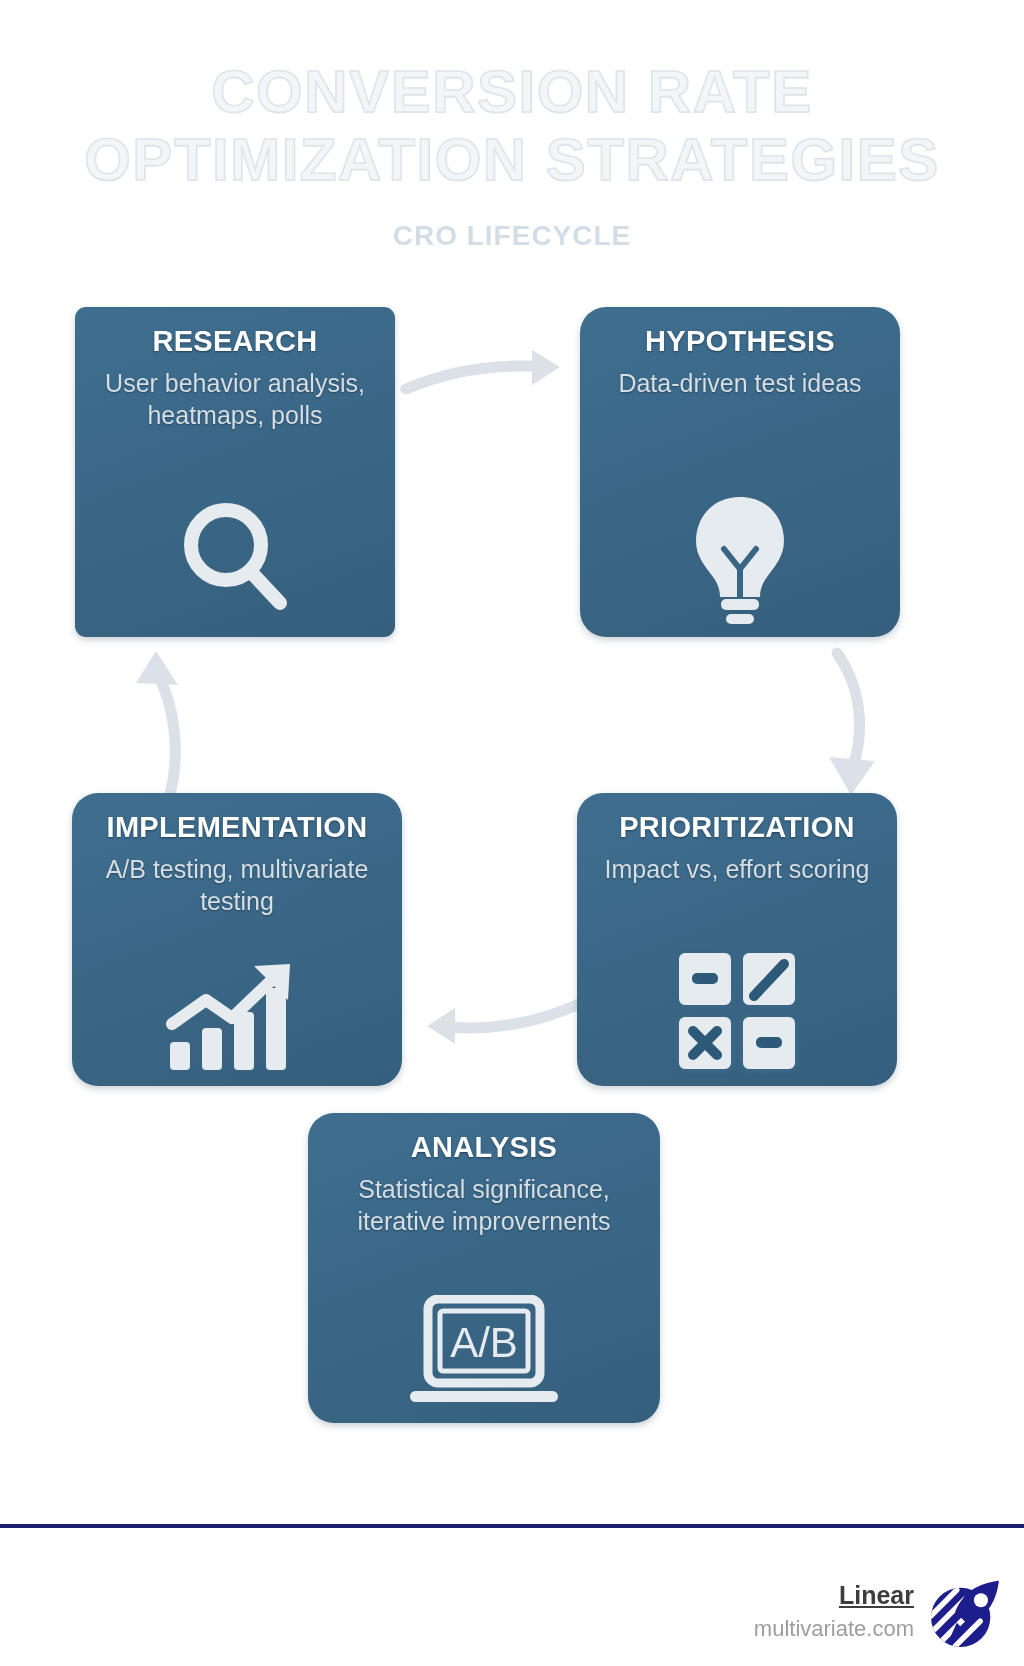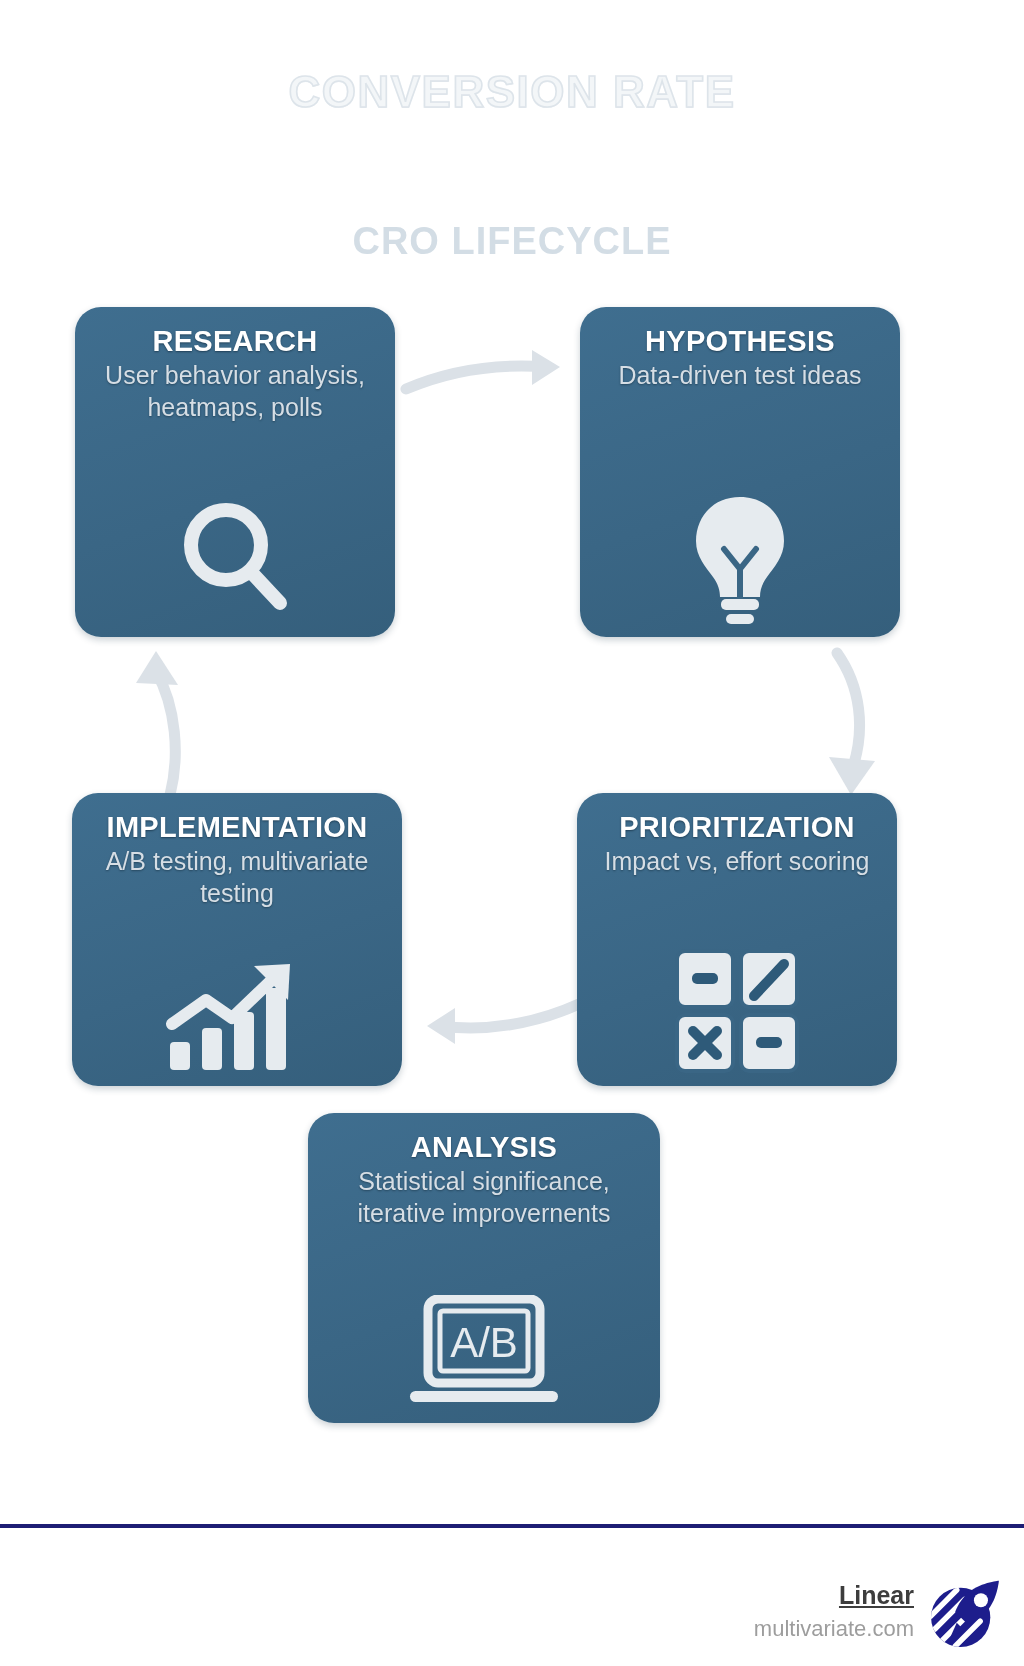--- a/index.html
+++ b/index.html
@@ -19,37 +19,37 @@
 
   
   .title-wrap {
     position: absolute;
     top: 58px;
     left: 0;
     width: 1024px;
     text-align: center;
   }
   .title-line {
-    font-size: 44px;
+    font-size: 60px;
     font-weight: 700;
     letter-spacing: 1.5px;
     line-height: 68px;
     color: #f3f6f8;
     -webkit-text-stroke: 1.6px #dde4ea;
     text-transform: uppercase;
     font-family: "Liberation Sans", sans-serif;
     text-shadow: 0 1px 0 #e8edf1;
   }
   .subtitle {
     position: absolute;
     top: 220px;
     left: 0;
     width: 1024px;
     text-align: center;
-    font-size: 38px;
+    font-size: 28px;
     font-weight: 700;
     letter-spacing: 1px;
     color: #d3dde5;
     text-transform: uppercase;
   }
 
   
   .card {
     position: absolute;
     border-radius: 26px;
@@ -62,35 +62,36 @@
   .card-title {
     font-size: 29px;
     font-weight: 700;
     color: #ffffff;
     letter-spacing: 0.3px;
     line-height: 36px;
     text-shadow: 0 1px 2px rgba(10,30,45,0.55);
     white-space: nowrap;
   }
   .card-body {
+    margin-top: 8px;
     font-size: 25px;
     line-height: 32px;
     color: #d6dee5;
     text-shadow: 0 1px 2px rgba(10,30,45,0.45);
   }
   .card-icon {
     position: absolute;
     left: 0;
     width: 100%;
     display: flex;
     justify-content: center;
     align-items: flex-end;
   }
 
-  #card-research       { left: 75px;  top: 307px;  width: 320px; height: 330px; }
+  #card-research       { left: 75px;  top: 307px;  width: 320px; height: 330px; border-radius: 11px; }
   #card-hypothesis     { left: 580px; top: 307px;  width: 320px; height: 330px; }
   #card-implementation { left: 72px;  top: 793px;  width: 330px; height: 293px; }
   #card-prioritization { left: 577px; top: 793px;  width: 320px; height: 293px; }
   #card-analysis       { left: 308px; top: 1113px; width: 352px; height: 310px; }
 
   #icon-research       { bottom: 16px; }
   #icon-hypothesis     { bottom: 10px; }
   #icon-implementation { bottom: 10px; }
   #icon-prioritization { bottom: 12px; }
   #icon-analysis       { bottom: 10px; }
@@ -141,20 +142,21 @@
     height: 78px;
   }
 </style>
 </head>
 <body>
 
 <div id="page">
 
   <div class="title-wrap">
     <div class="title-line">CONVERSION RATE</div>
+    <div class="title-line">OPTIMIZATION STRATEGIES</div>
   </div>
   <div class="subtitle">CRO LIFECYCLE</div>
 
   <svg class="arrow-svg" id="arrow-research-hypothesis" viewBox="0 0 180 60">
     <path d="M6,44 C48,26 96,18 148,22" fill="none" stroke="#dbe1e7" stroke-width="11" stroke-linecap="round"></path>
     <path d="M132,5 L160,22 L132,40 Z" fill="#dbe1e7"></path>
   </svg>
 
   <svg class="arrow-svg" id="arrow-hypothesis-priority" viewBox="0 0 120 160">
     <path d="M52,8 C76,42 80,84 68,122" fill="none" stroke="#dbe1e7" stroke-width="11" stroke-linecap="round"></path>

